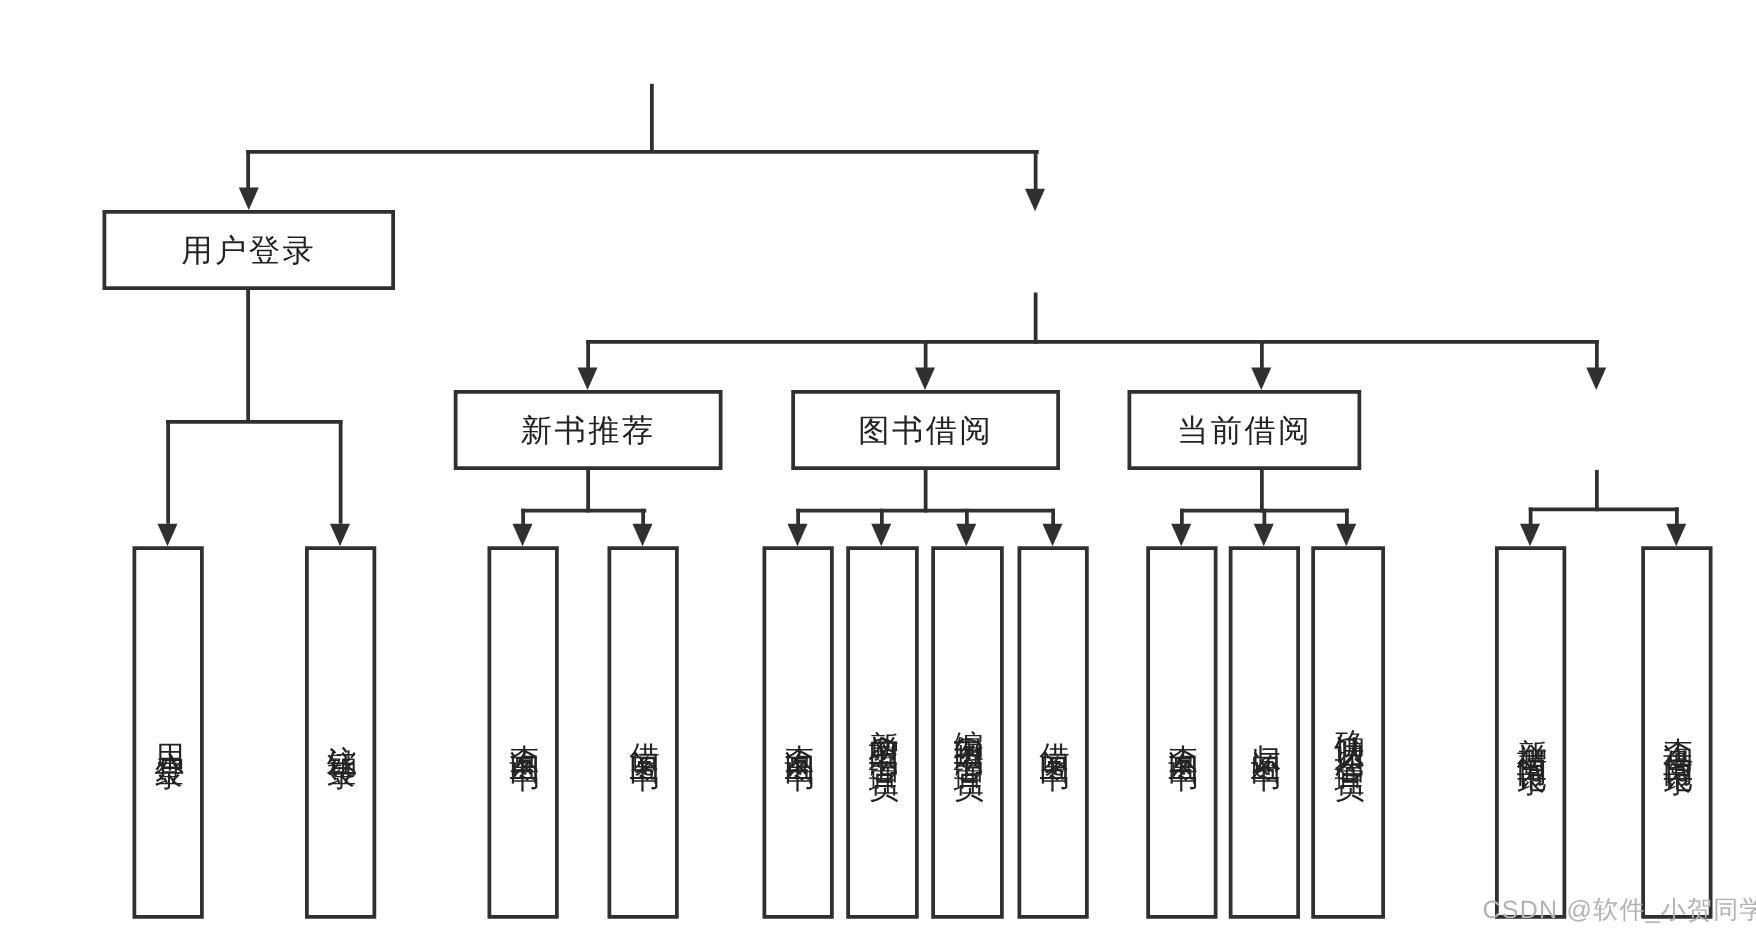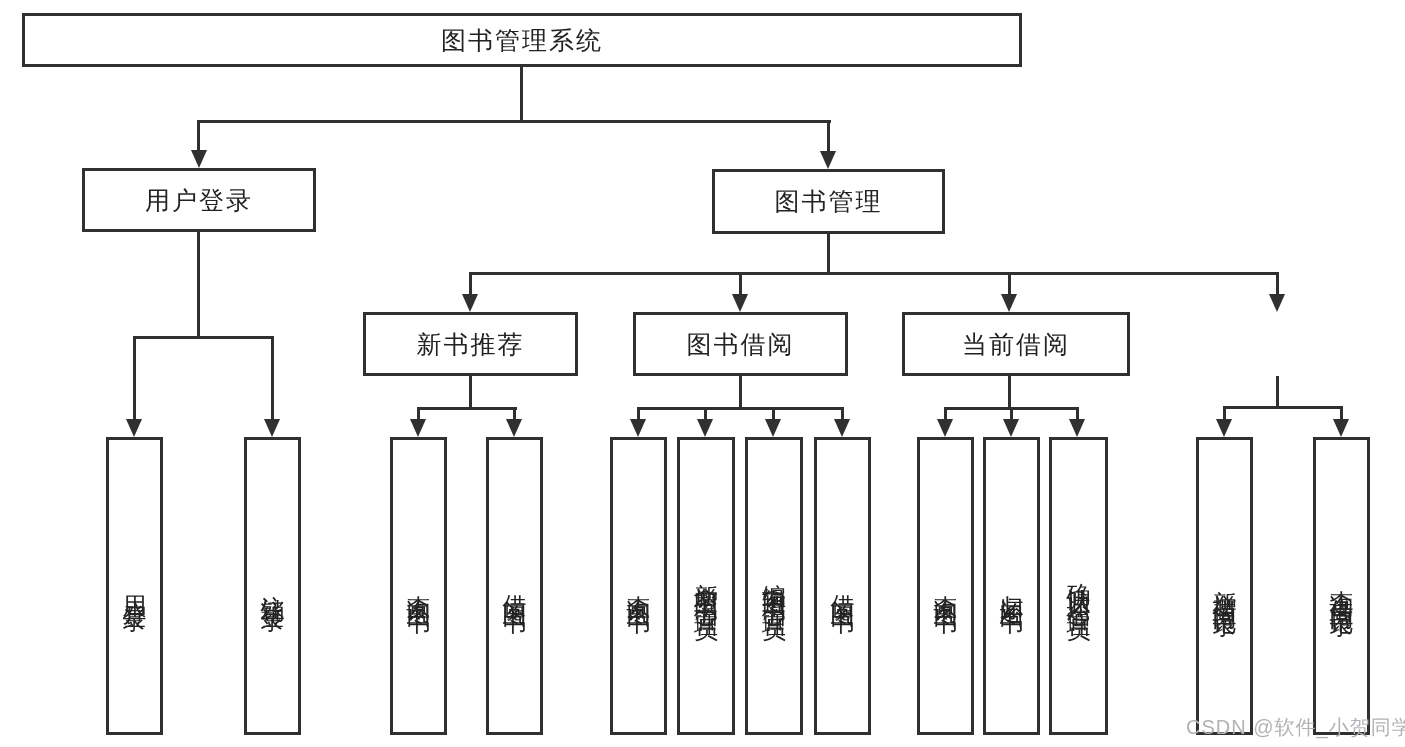--- a/index.html
+++ b/index.html
@@ -23,36 +23,30 @@
   }
   .watermark{
     position:absolute;color:#b2b2b6;font-size:20px;letter-spacing:1px;white-space:nowrap;
   }
 </style>
 </head>
 <body>
 
 <div class="stage">
 
-  <div class="node" style="left:22px;top:13px;width:1000px;height:54px;">
-    <span class="lbl">图书管理系统</span>
-  </div>
 
   <i class="ln" style="left:520px;top:67px;width:3px;height:53px;"></i>
   <i class="ln" style="left:197px;top:120px;width:634px;height:3px;"></i>
   <i class="ln" style="left:197px;top:120px;width:3px;height:32px;"></i>
   <i class="ar" style="left:191px;top:150px;"></i>
   <i class="ln" style="left:827px;top:120px;width:3px;height:33px;"></i>
   <i class="ar" style="left:820px;top:151px;"></i>
 
   <div class="node" style="left:82px;top:168px;width:234px;height:64px;">
     <span class="lbl">用户登录</span>
-  </div>
-  <div class="node" style="left:712px;top:169px;width:233px;height:65px;">
-    <span class="lbl">图书管理</span>
   </div>
 
   <i class="ln" style="left:197px;top:232px;width:3px;height:104px;"></i>
   <i class="ln" style="left:133px;top:336px;width:141px;height:3px;"></i>
   <i class="ln" style="left:133px;top:336px;width:3px;height:83px;"></i>
   <i class="ar" style="left:126px;top:419px;"></i>
   <i class="ln" style="left:271px;top:336px;width:3px;height:83px;"></i>
   <i class="ar" style="left:264px;top:419px;"></i>
 
   <i class="ln" style="left:827px;top:234px;width:3px;height:41px;"></i>
@@ -65,21 +59,21 @@
   <i class="ar" style="left:1001px;top:294px;"></i>
   <i class="ln" style="left:1276px;top:272px;width:3px;height:24px;"></i>
   <i class="ar" style="left:1269px;top:294px;"></i>
 
   <div class="node" style="left:633px;top:312px;width:215px;height:64px;">
     <span class="lbl">图书借阅</span>
   </div>
   <div class="node" style="left:363px;top:312px;width:215px;height:64px;">
     <span class="lbl">新书推荐</span>
   </div>
-  <div class="node" style="left:902px;top:312px;width:228px;height:64px;">
+  <div class="node" style="left:902px;top:312px;width:187px;height:64px;">
     <span class="lbl">当前借阅</span>
   </div>
 
   <i class="ln" style="left:469px;top:376px;width:3px;height:34px;"></i>
   <i class="ln" style="left:417px;top:407px;width:100px;height:3px;"></i>
   <i class="ln" style="left:417px;top:407px;width:3px;height:14px;"></i>
   <i class="ar" style="left:410px;top:419px;"></i>
   <i class="ln" style="left:513px;top:407px;width:3px;height:14px;"></i>
   <i class="ar" style="left:506px;top:419px;"></i>
 

